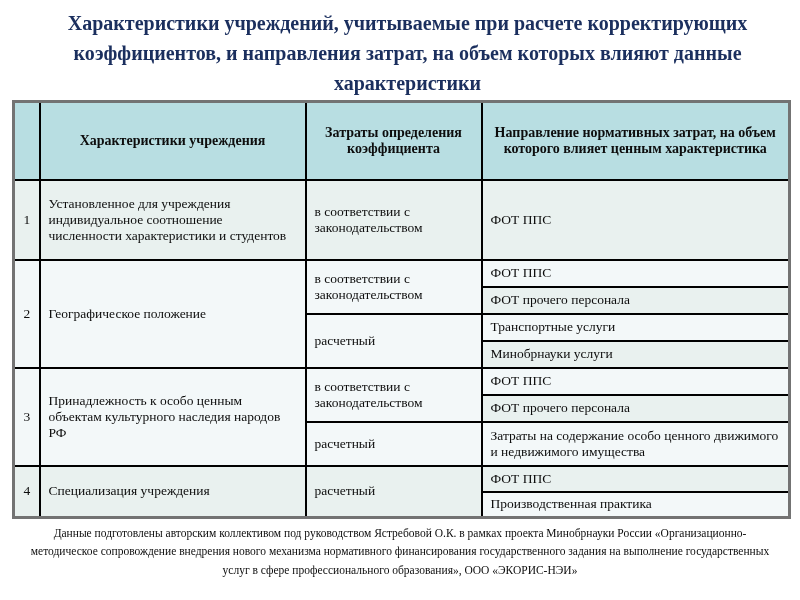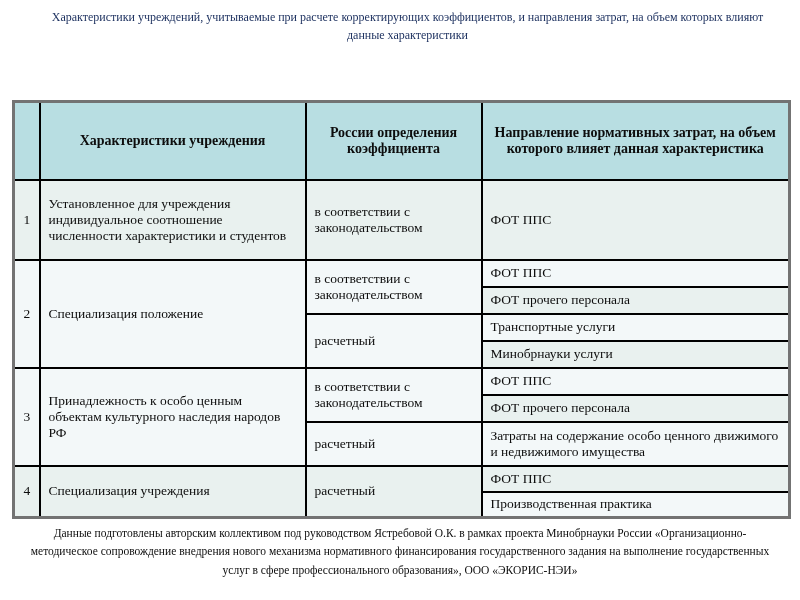--- a/index.html
+++ b/index.html
@@ -7,22 +7,22 @@
     width:800px; height:600px;
     background:#ffffff;
     font-family:"Liberation Serif", serif;
     position:relative;
     overflow:hidden;
   }
   .title {
     position:absolute; top:8px; left:40px; right:25px;
     text-align:center;
     font-family:"Liberation Serif", serif;
-    font-weight:normal;
-    font-size:12px;
+    font-weight:bold;
+    font-size:20px;
     line-height:1.5;
     color:#1b2f5e;
   }
   table.grid {
     position:absolute; left:12px; top:100px;
     width:776px;
     border-collapse:collapse;
     table-layout:fixed;
     border:3px solid #737373;
   }
@@ -64,36 +64,36 @@
   <colgroup>
     <col style="width:26px">
     <col style="width:266px">
     <col style="width:176px">
     <col style="width:308px">
   </colgroup>
   <thead>
     <tr style="height:78px">
       <th></th>
       <th>Характеристики учреждения</th>
-      <th>России определения коэффициента</th>
-      <th>Направление нормативных затрат, на объем которого влияет данная характеристика</th>
+      <th>Затраты определения коэффициента</th>
+      <th>Направление нормативных затрат, на объем которого влияет ценным характеристика</th>
     </tr>
   </thead>
   <tbody>
 
     <tr style="height:80px">
       <td class="num bg-d">1</td>
       <td class="bg-d">Установленное для учреждения индивидуальное соотношение численности характеристики и студентов</td>
       <td class="bg-d">в соответствии с законодательством</td>
       <td class="bg-d">ФОТ ППС</td>
     </tr>
 
     <tr style="height:27px">
       <td class="num bg-l" rowspan="4">2</td>
-      <td class="bg-l" rowspan="4">Специализация положение</td>
+      <td class="bg-l" rowspan="4">Географическое положение</td>
       <td class="bg-l" rowspan="2">в соответствии с законодательством</td>
       <td class="bg-l">ФОТ ППС</td>
     </tr>
     <tr style="height:27px">
       <td class="bg-d">ФОТ прочего персонала</td>
     </tr>
     <tr style="height:27px">
       <td class="bg-l" rowspan="2">расчетный</td>
       <td class="bg-l">Транспортные услуги</td>
     </tr>

